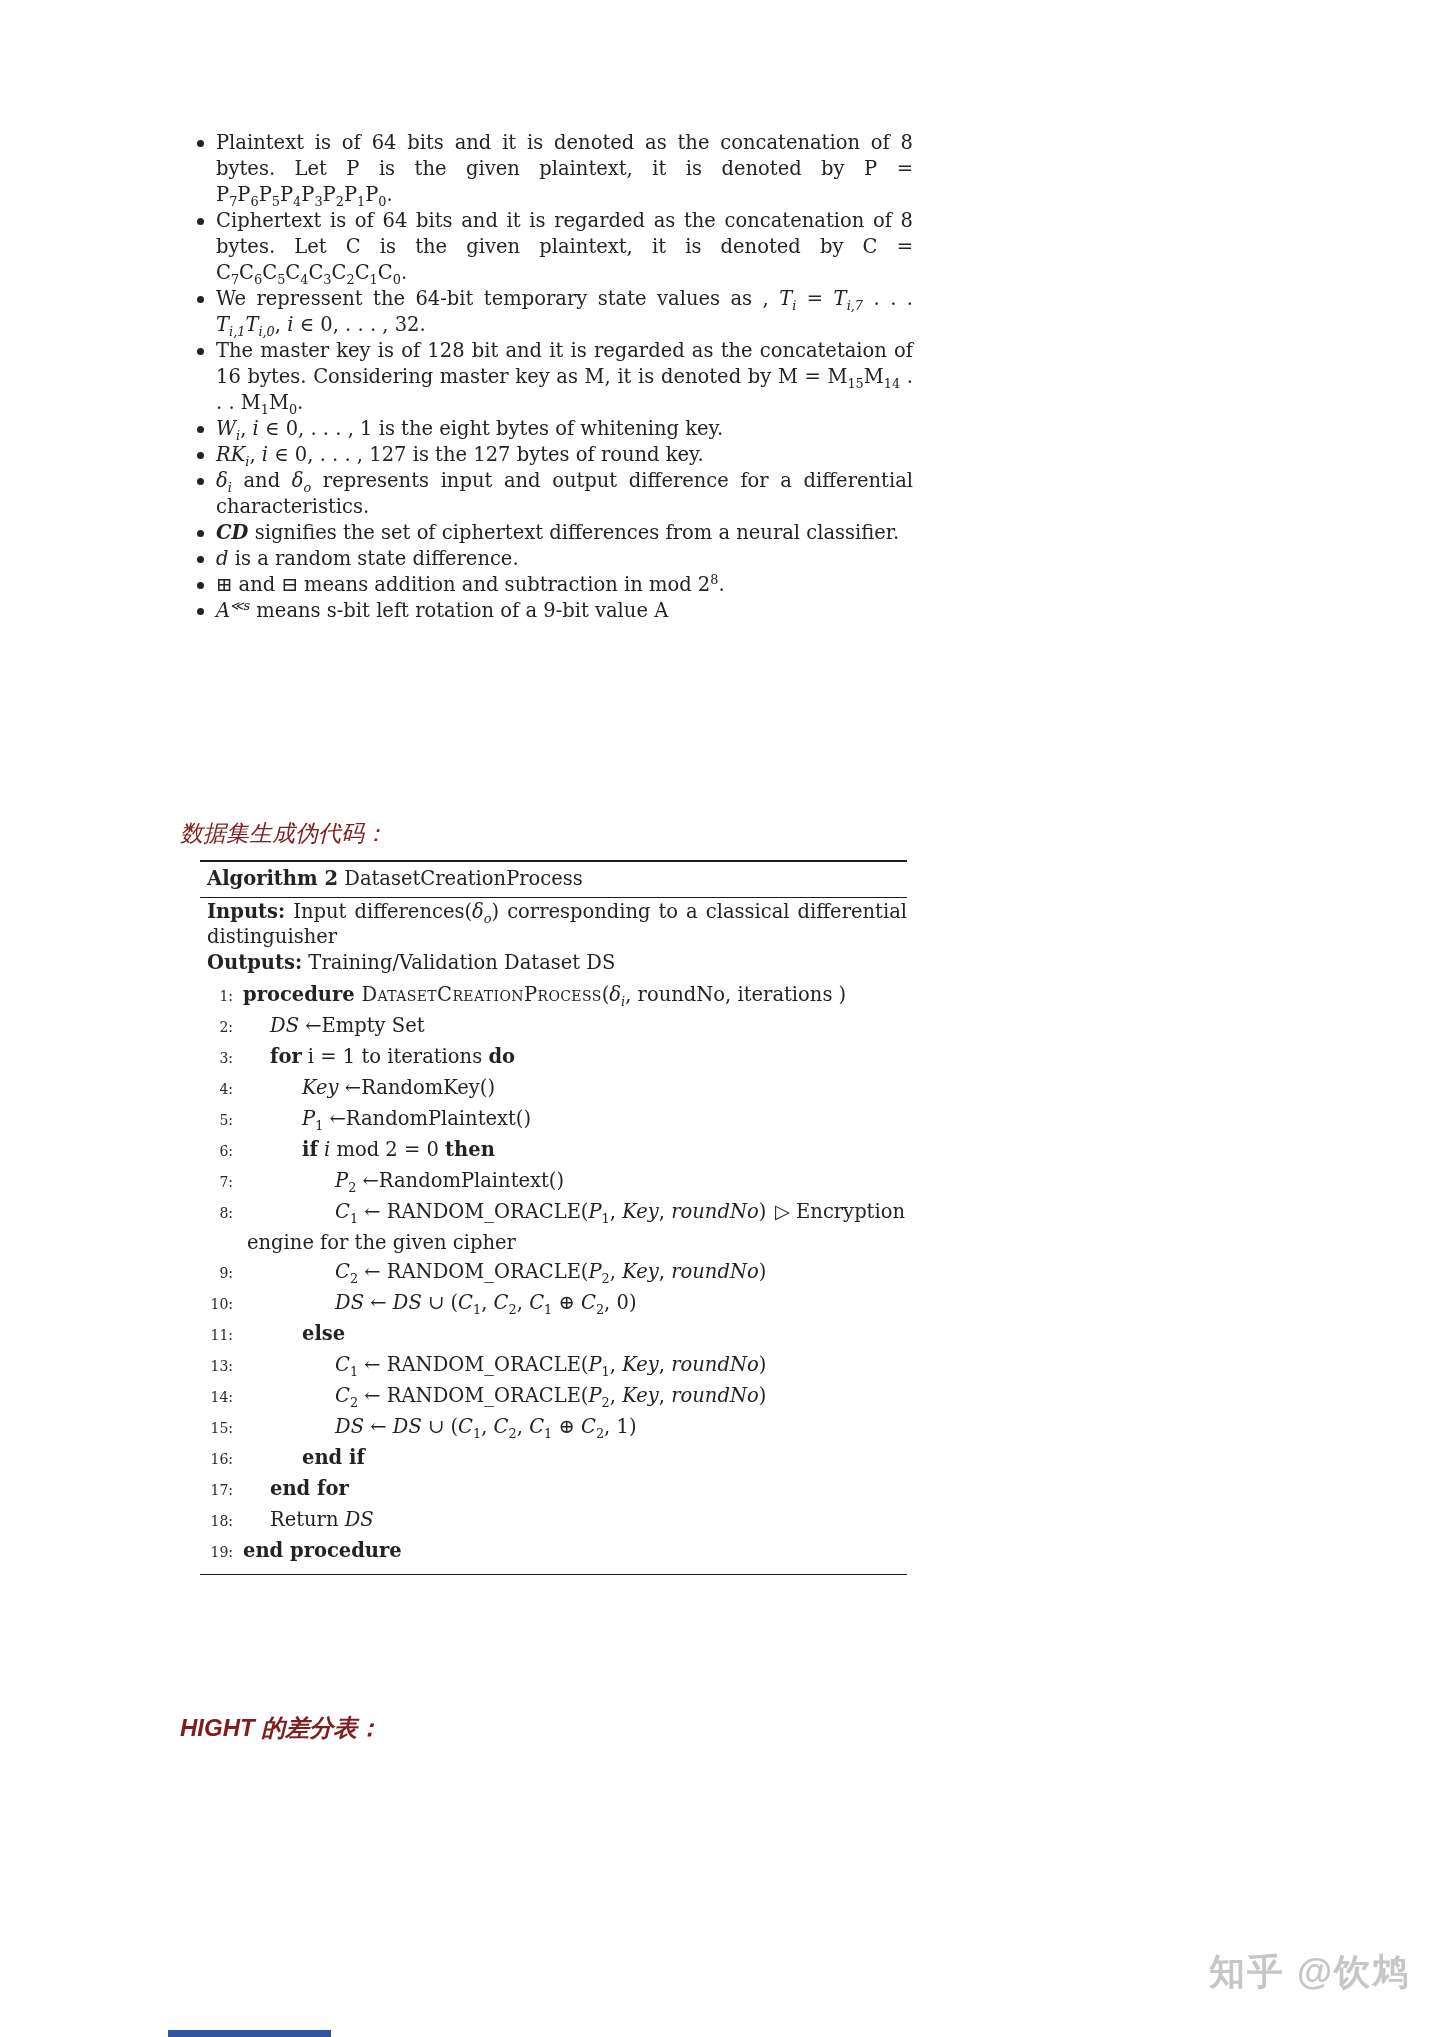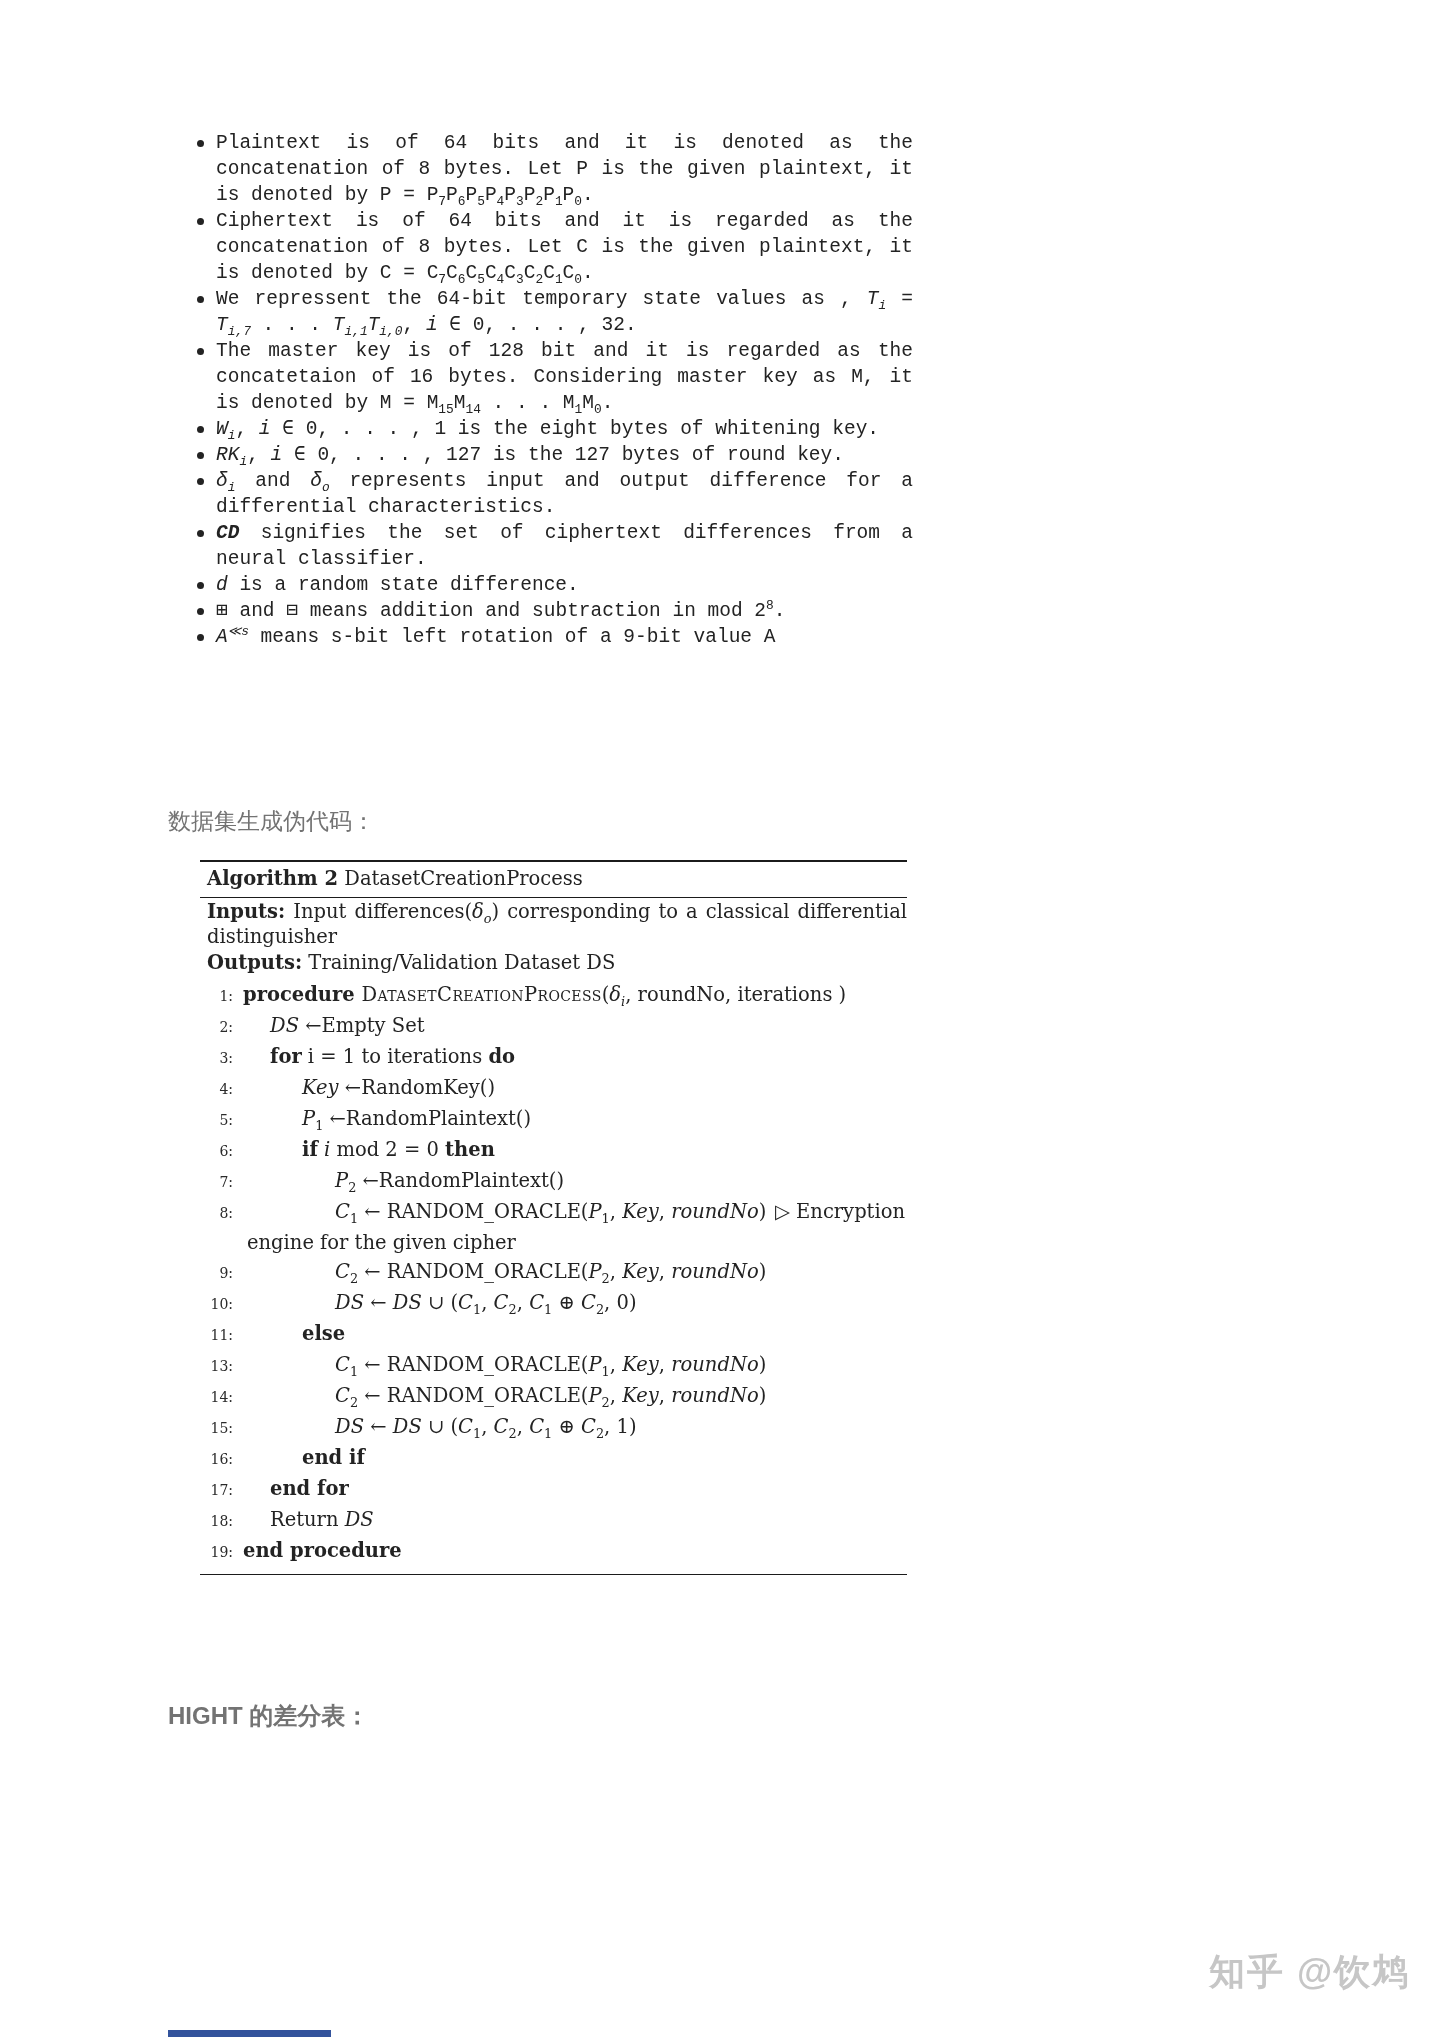--- a/index.html
+++ b/index.html
@@ -4,34 +4,34 @@
 <style>
   html,body{margin:0;padding:0;background:#ffffff;}
   .page{
     position:relative;width:1440px;height:2037px;background:#ffffff;overflow:hidden;
     font-family:"DejaVu Serif","Liberation Serif",serif;color:#232323;
   }
   
   .notation-list{
     position:absolute;left:195px;top:130px;width:718px;
     margin:0;padding:0;list-style:none;
-    font-size:19.5px;line-height:26px;text-align:justify;font-family:Liberation Mono, monospace;
+    font-size:19.5px;line-height:26px;text-align:justify;
   }
   .notation-list li{position:relative;padding-left:21px;}
   .notation-list li::before{
     content:"";position:absolute;left:2px;top:10px;width:7px;height:7px;
     border-radius:50%;background:#232323;
   }
   sub,sup{font-size:66%;line-height:0;}
   .s-b{font-weight:bold;}
   .s-i{font-style:italic;}
   .s-sc{font-variant:small-caps;letter-spacing:.4px;}
   .s-cal{font-style:italic;font-weight:600;}
   
-  .zh-heading{position:absolute;margin:0;font-weight:400;color:#737373;}
+  .zh-heading{position:absolute;margin:12px;font-weight:400;color:#7f1d1d;font-style:italic;}
   .h-dataset{left:168px;top:806px;font-size:23px;}
   .h-hight{left:168px;top:1700px;font-size:24px;font-family:"Liberation Sans",sans-serif;font-weight:600;}
   
   .algo-box{position:absolute;left:200px;top:860px;width:707px;font-size:19.5px;}
   .algo-title{
     border-top:2.5px solid #1b1b1b;border-bottom:1.6px solid #1b1b1b;
     padding:4px 0 5px 7px;line-height:26px;
   }
   .algo-io{padding:1px 0 0 7px;line-height:25px;text-align:justify;}
   .algo-lines{margin-top:5px;padding-bottom:7px;border-bottom:1.6px solid #1b1b1b;}

